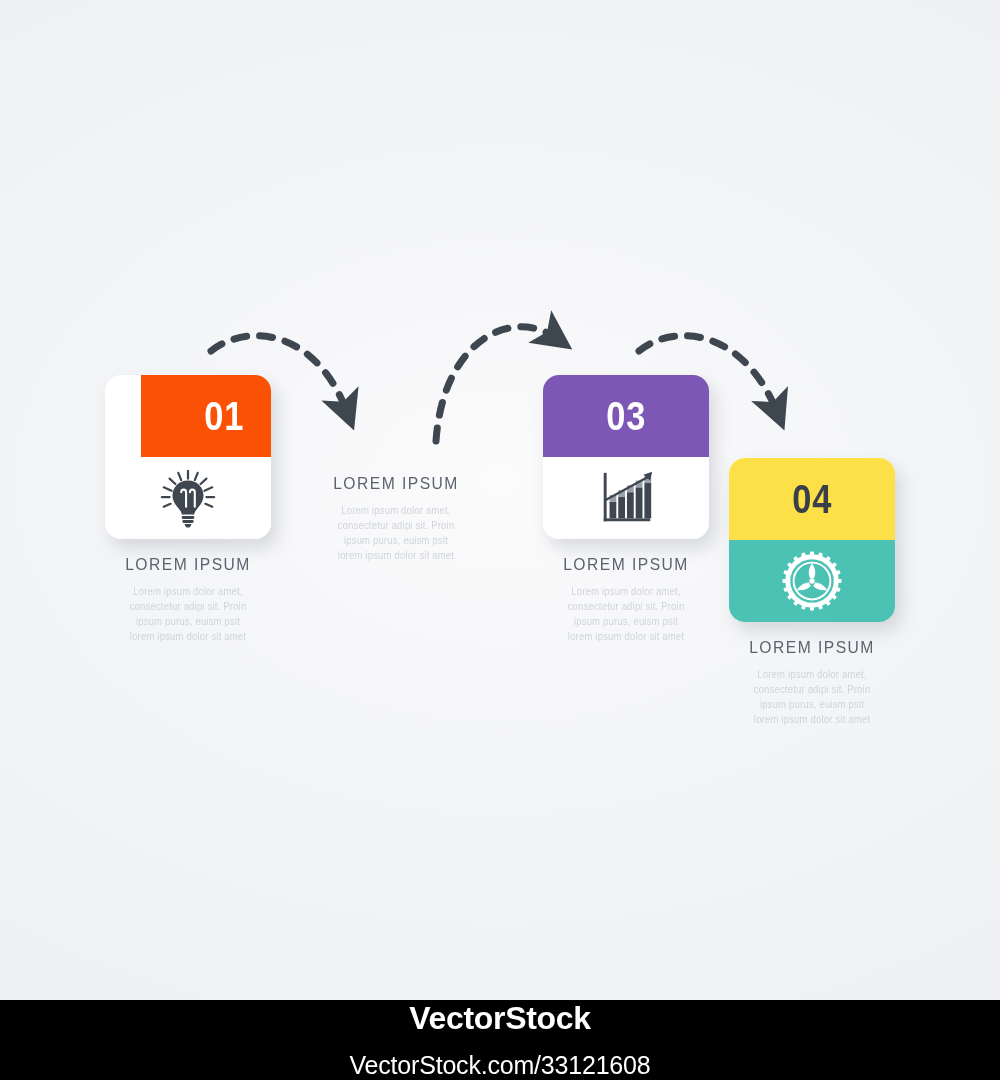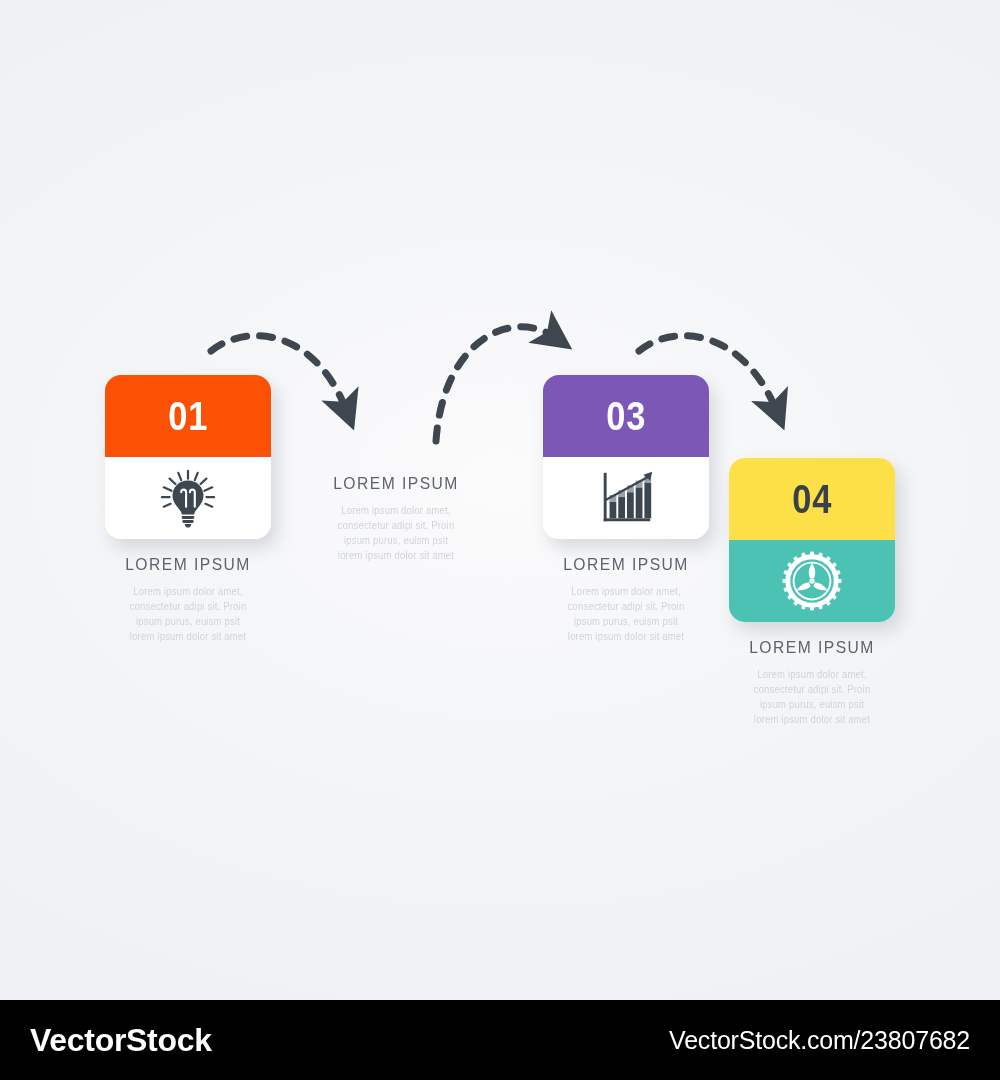--- a/index.html
+++ b/index.html
@@ -117,20 +117,21 @@
     top: 1000px;
     width: 1000px;
     height: 80px;
     background: #000000;
     color: #ffffff;
     display: flex;
     align-items: center;
     justify-content: space-between;
     box-sizing: border-box;
     padding: 0 30px;
+    flex-direction: column;
   }
   #wm-logo {
     font-family: "Liberation Sans Narrow", "Liberation Sans", sans-serif;
     font-size: 32px;
     font-weight: bold;
     letter-spacing: -.3px;
   }
   #wm-url {
     font-family: "Liberation Sans Narrow", "Liberation Sans", sans-serif;
     font-size: 25px;
@@ -151,21 +152,21 @@
 
     <path d="M 211 351 C 248 322, 316 330, 347 412" fill="none" stroke="#3e4650" stroke-width="7" stroke-linecap="round" stroke-dasharray="13 13" marker-end="url(#ah)"></path>
 
     <path d="M 436 441 C 443 340, 512 307, 556 338" fill="none" stroke="#3e4650" stroke-width="7" stroke-linecap="round" stroke-dasharray="13 13" marker-end="url(#ah)"></path>
 
     <path d="M 639 351 C 675 322, 744 330, 777 412" fill="none" stroke="#3e4650" stroke-width="7" stroke-linecap="round" stroke-dasharray="13 13" marker-end="url(#ah)"></path>
   </svg>
 
   <div class="group" id="group-1">
     <div class="card">
-      <div class="card-half half-top" style="background:#fa5105;">
+      <div class="card-half half-top" style="background:#fa5105;margin-left:36px;">
         <span class="num num-light">01</span>
       </div>
       <div class="card-half half-bottom" style="background:#ffffff;">
         <svg class="icon-wrap" viewBox="0 0 64 64">
           <g fill="#3e4650">
 
             <g stroke="#3e4650" stroke-width="2.3" stroke-linecap="round">
               <line x1="32" y1="4" x2="32" y2="12"></line>
               <line x1="22" y1="6" x2="25" y2="13.5"></line>
               <line x1="42" y1="6" x2="39" y2="13.5"></line>
@@ -290,14 +291,14 @@
     <div class="caption">
       <div class="cap-title">LOREM IPSUM</div>
       <div class="cap-body">Lorem ipsum dolor amet, consectetur adipi sit. Proin ipsum purus, euism psit lorem ipsum dolor sit amet</div>
     </div>
   </div>
 
 </div>
 
 <div id="watermark">
   <span id="wm-logo">VectorStock</span>
-  <span id="wm-url">VectorStock.com/23807682</span>
+  <span id="wm-url">VectorStock.com/33121608</span>
 </div>
 
 </body></html>

